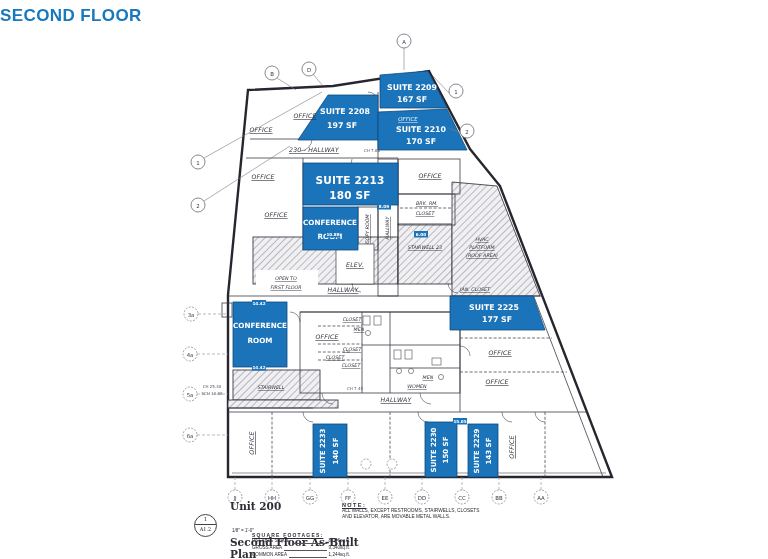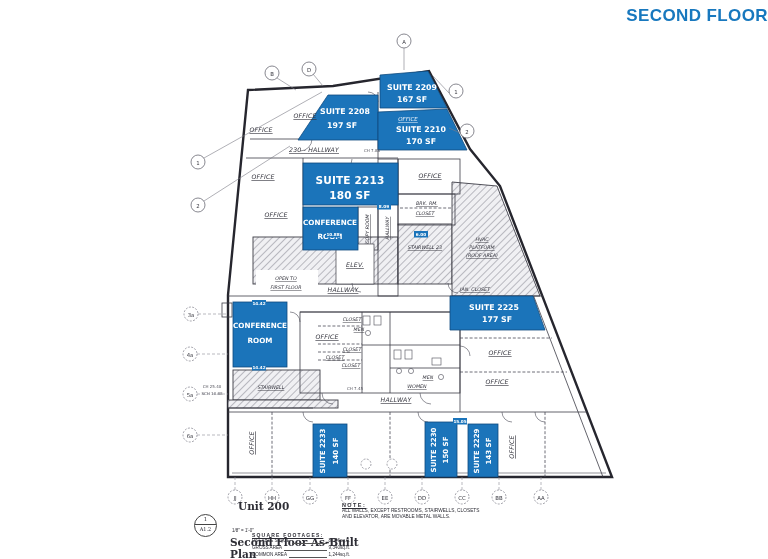--- a/index.html
+++ b/index.html
@@ -1,18 +1,18 @@
 <!DOCTYPE html>
 <html><head>
 <meta charset="utf-8">
 <style>
   html,body{margin:0;padding:0;background:#fff;}
   #stage{position:relative;width:768px;height:559px;background:#ffffff;overflow:hidden;
          font-family:"Liberation Sans",sans-serif;}
-  #plan-title{position:absolute;top:6px;left:0;width:768px;text-align:right;
+  #plan-title{position:absolute;top:6px;left:0;width:768px;text-align:left;
       color:#1878be;font-weight:bold;font-size:17px;letter-spacing:.4px;}
   svg{position:absolute;top:0;left:0;font-family:"DejaVu Sans",sans-serif;}
   .w2{stroke:#26262e;stroke-width:2.4;fill:none;stroke-linejoin:miter;}
   .w1{stroke:#3c3c46;stroke-width:.8;fill:none;}
   .wt{stroke:#4a4a55;stroke-width:.6;fill:none;}
   .wd{stroke:#4a4a55;stroke-width:.8;fill:none;stroke-dasharray:3 1.8;}
   .hat{fill:url(#hp);stroke:#3c3c46;stroke-width:.9;}
   .blue{fill:#1b74ba;stroke:#0f4a7e;stroke-width:.8;}
   .chipr{fill:#1b74ba;stroke:none;}
   .white{fill:#ffffff;stroke:#3c3c46;stroke-width:.7;}
@@ -32,21 +32,21 @@
   .bc{fill:#fff;stroke:#6a6a74;stroke-width:.8;}
   .bcd{fill:#fff;stroke:#8a8a94;stroke-width:.8;stroke-dasharray:2 1.4;}
   .ld{stroke:#7a7a84;stroke-width:.6;fill:none;}
   .ldd{stroke:#8a8a94;stroke-width:.6;fill:none;stroke-dasharray:3 2;}
   
   .legend{position:absolute;left:186px;top:499px;width:180px;color:#2d2d35;}
   .legend-ref{position:absolute;left:8px;top:15px;width:21px;height:21px;border:1px solid #444;
       border-radius:50%;text-align:center;font-size:5.5px;line-height:1.6;
       font-family:"DejaVu Serif",serif;}
   .legend-ref .rb{display:block;border-top:1px solid #444;font-size:5px;line-height:1.7;}
-  .lg-unit{position:absolute;left:52px;top:1px;font-family:"DejaVu Serif",serif;
+  .lg-unit{position:absolute;left:44px;top:1px;font-family:"DejaVu Serif",serif;
       font-weight:bold;font-size:10.5px;}
   .lg-name{position:absolute;left:44px;top:13px;font-family:"DejaVu Serif",serif;
       font-weight:bold;font-size:10.5px;border-bottom:1.2px solid #333;padding:0 4px 1px 0;margin-top:24px;}
   .lg-scale{position:absolute;left:46px;top:29px;font-size:4.5px;}
   .sfblock{position:absolute;left:66px;top:33px;width:98px;}
   .sfh{font-size:5px;letter-spacing:1.2px;text-decoration:underline;font-weight:bold;}
   .sfrow{display:flex;font-size:4.6px;line-height:1.5;}
   .sfrow .fill{flex:1;border-bottom:.8px solid #555;margin:0 2px 1px 2px;}
   .noteblock{position:absolute;left:342px;top:502px;width:170px;color:#2d2d35;}
   .noteh{font-size:5.5px;letter-spacing:1.4px;text-decoration:underline;font-weight:bold;}

